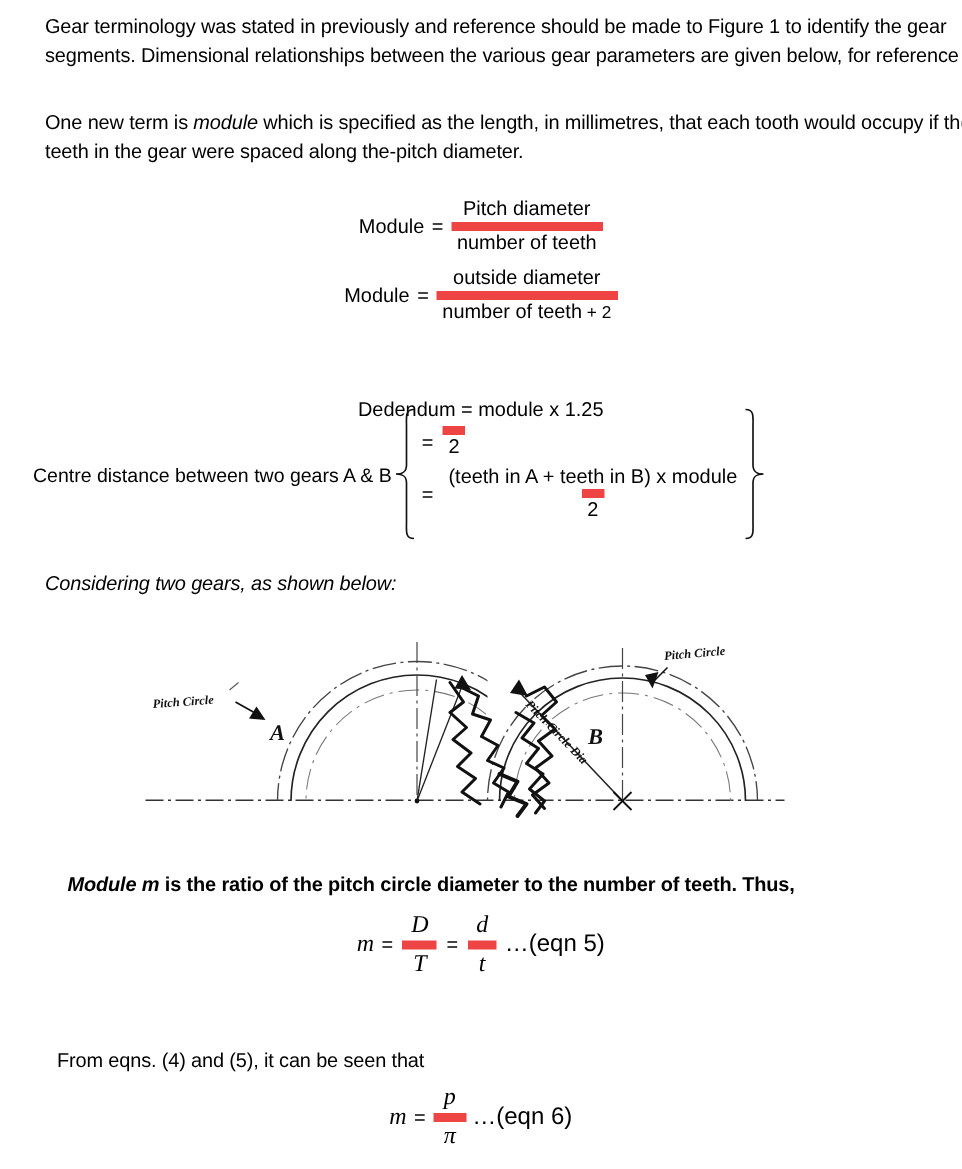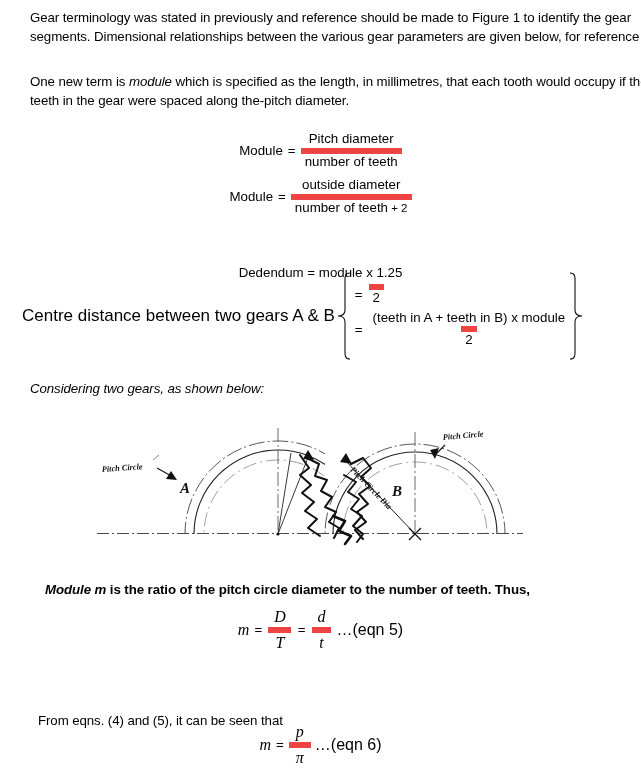--- a/index.html
+++ b/index.html
@@ -35,21 +35,21 @@
     line-height: 19px;
     white-space: pre-wrap;
     letter-spacing: -0.1px;
   }
   .para .it { font-style: italic; }
 
   #para-intro  { top: 8px; }
   #para-module { top: 72px; }
   #para-consider { top: 379px; width: 560px; font-style: italic; }
   #para-module-ratio { top: 580px; width: 560px; left: 45px; font-weight: bold; }
-  #para-from-eqns { top: 697px; width: 560px; left: 38px; margin-top: 14px; }
+  #para-from-eqns { top: 697px; width: 560px; left: 38px; }
 
   
   .eq-block {
     position: absolute;
     font-size: 13.3px;
   }
 
   .eqrow {
     display: flex;
     align-items: center;
@@ -88,21 +88,21 @@
     top: 272px;
     left: 0;
     width: 641px;
     display: flex;
     align-items: center;
     justify-content: flex-start;
     padding-left: 22px;
     box-sizing: border-box;
   }
   #eq-centre .cd-label {
-    font-size: 17px;
+    font-size: 13px;
     white-space: nowrap;
     padding-right: 2px;
     text-align: center;
   }
   .brace {
     font-size: 11px;
     line-height: 1;
     font-family: "Liberation Serif", serif;
   }
   .brace svg { display: block; }

